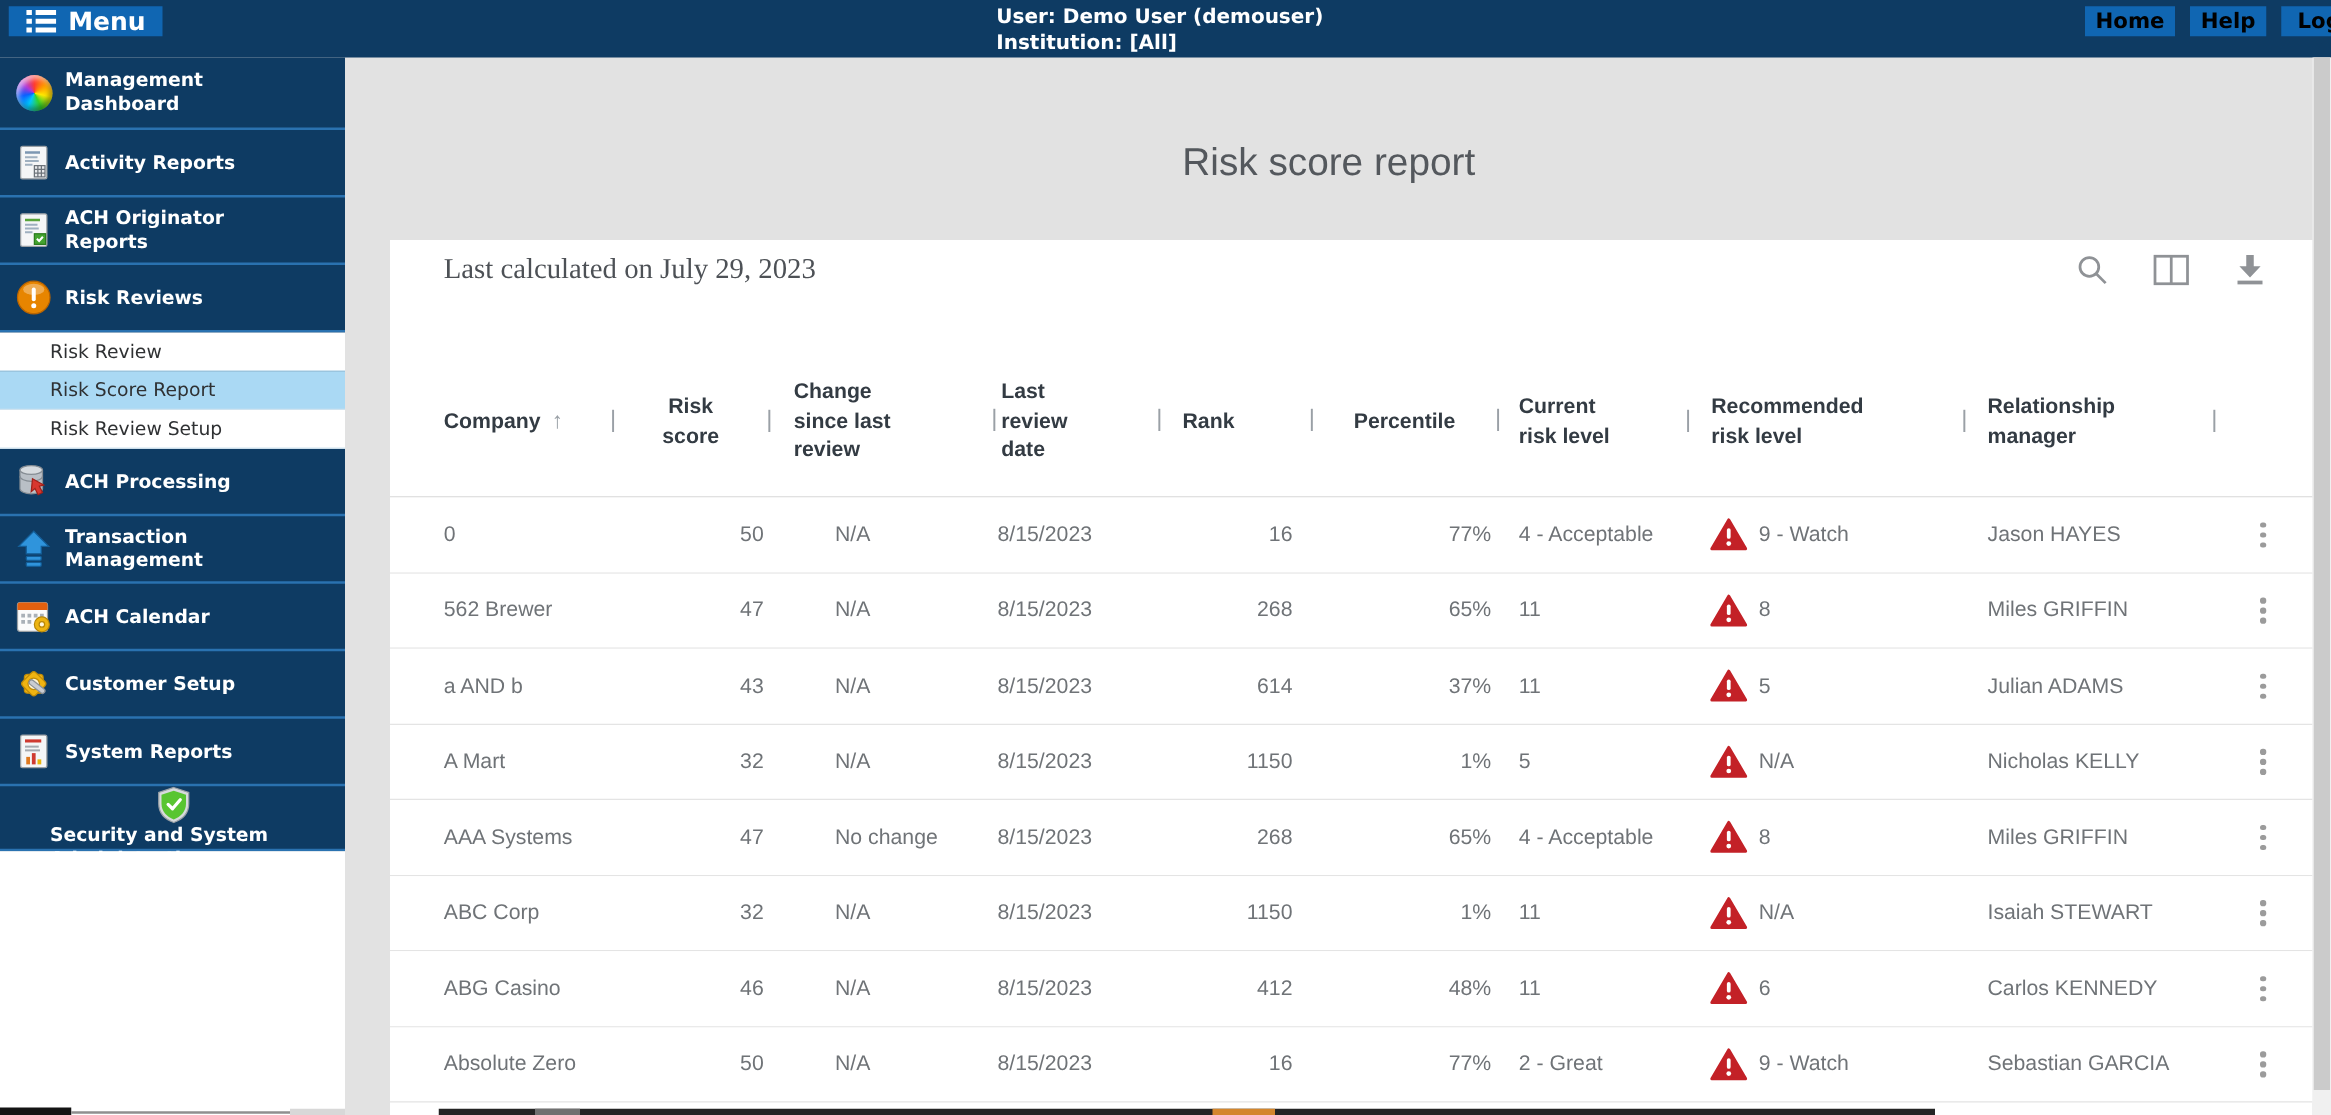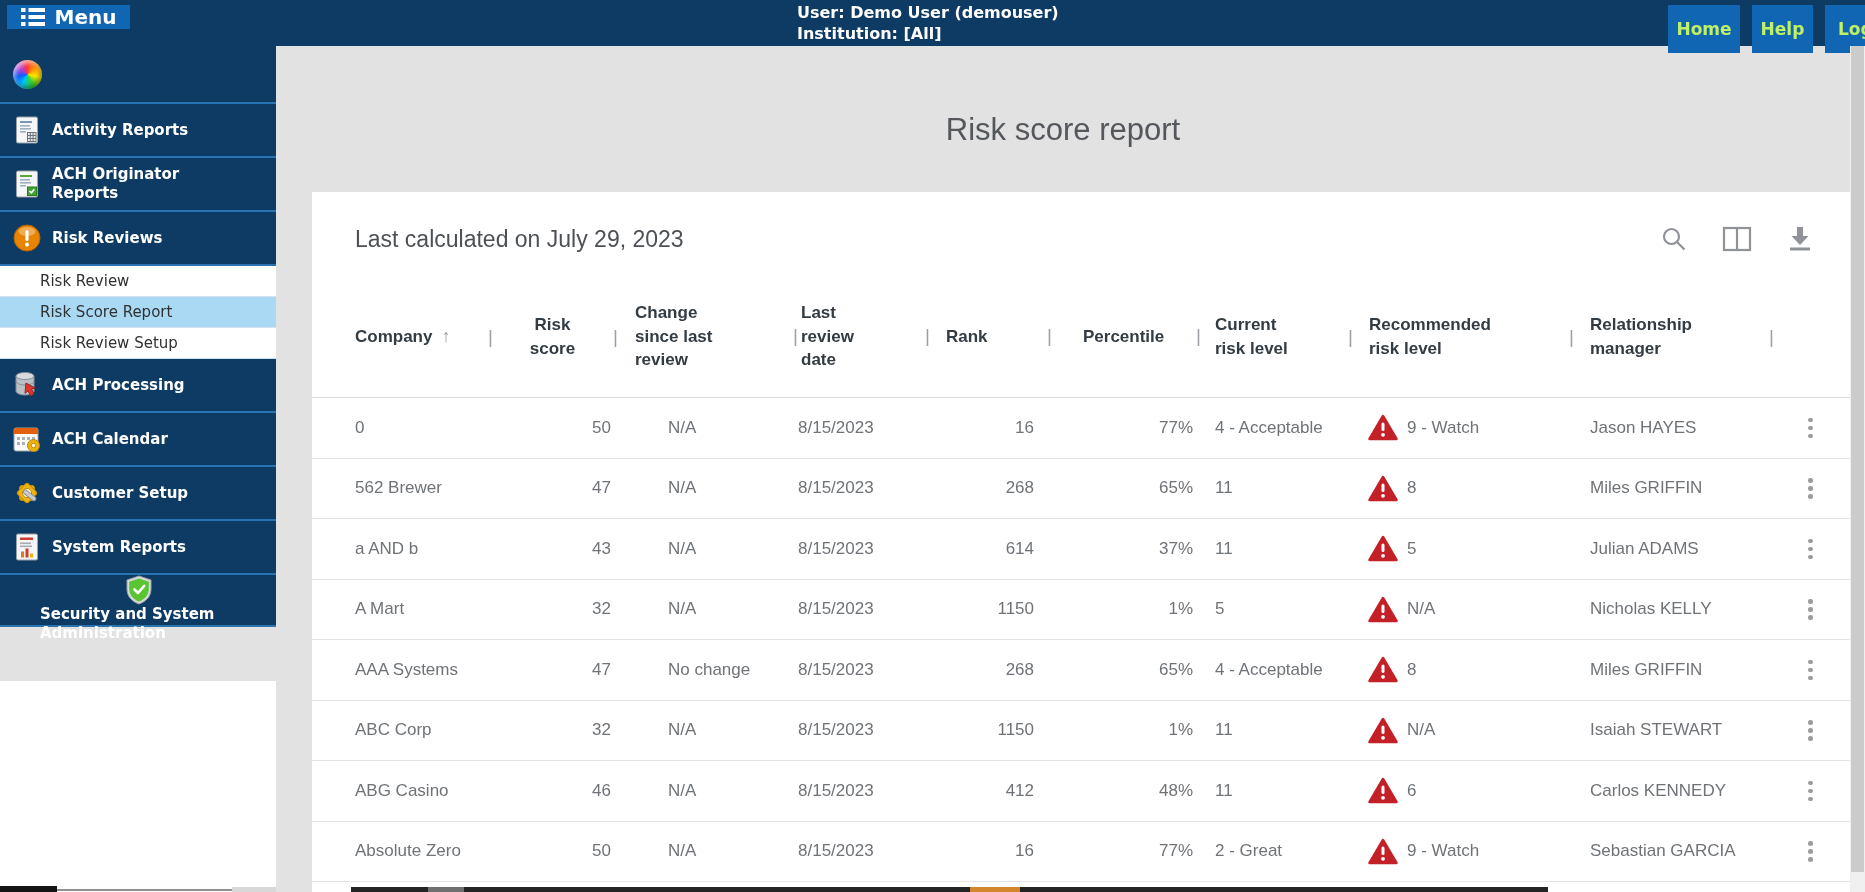--- a/index.html
+++ b/index.html
@@ -6,21 +6,21 @@
   html,body { width:1865px; height:892px; overflow:hidden; }
   body { position:relative; background:#e2e2e2; font-family:"Liberation Sans","DejaVu Sans",sans-serif; }
 
   
   .topbar { position:absolute; left:0; top:0; width:1865px; height:46px; background:#0e3b63; }
   .menu-btn { position:absolute; left:7px; top:5px; width:123px; height:24px; background:#1066b2;
               border:none; display:flex; align-items:center; justify-content:center; gap:10px; cursor:pointer; }
   .menu-btn span { color:#fff; font-weight:bold; font-size:20px; font-family:"DejaVu Sans",sans-serif; }
   .user-block { position:absolute; left:797px; top:2px; color:#fff; font-weight:bold; font-size:16px;
                 line-height:21px; font-family:"DejaVu Sans",sans-serif; }
-  .tb-btn { position:absolute; top:5px; height:48px; background:#1066b2; border:none; color:#bef264;
+  .tb-btn { position:absolute; top:5px; height:24px; background:#1066b2; border:none; color:#000000;
             font-weight:bold; font-size:17px; font-family:"DejaVu Sans",sans-serif; cursor:pointer; }
   .btn-home { left:1668px; width:72px; }
   .btn-help { left:1752px; width:61px; }
   .btn-logout { left:1825px; width:92px; text-align:left; padding-left:13px; }
 
   
   .sidebar { position:absolute; left:0; top:46px; width:276px; background:#0e3b63; }
   .side-item { display:flex; align-items:center; height:54px; border-bottom:2px solid #2a72b0; cursor:pointer; }
   .side-item.first { height:58px; }
   .side-item.last { height:52px;flex-direction:column; }
@@ -33,21 +33,21 @@
   .sub-item.selected { background:#aad9f4; }
   .sidebar-bottom { position:absolute; left:0; top:681px; width:276px; height:211px; background:#fff; }
   .icon-wheel { width:29px; height:29px; border-radius:50%;
      background:conic-gradient(#ff3b30,#ff9500,#ffe800,#35d42a,#00c7fc,#0a60ff,#b036d8,#ff3b30);
      box-shadow: inset -2px -3px 4px rgba(0,0,0,.35), inset 2px 3px 4px rgba(255,255,255,.6); }
 
   
   .page-title { position:absolute; left:276px; width:1574px; top:112px; text-align:center;
                 font-size:31px; color:#54585d; font-weight:normal; }
   .card { position:absolute; left:312px; top:192px; width:1538px; height:700px; background:#fff; }
-  .card-head { height:84px; display:flex; align-items:center; padding:10px 36px 0 43px; }
+  .card-head { height:84px; display:flex; align-items:flex-start; padding:10px 36px 0 43px;font-family:Liberation Serif, serif; }
   .last-calc { flex:1; font-size:23px; color:#4d5156; }
   .tool-icons { display:flex; gap:34px; align-items:center; }
   .tool-btn { background:none; border:none; cursor:pointer; display:flex; align-items:center; }
 
   .grid { display:grid; grid-template-columns:178px 125px 180px 132px 122px 149px 152px 221px 200px 79px; }
   .thead { height:122px; align-items:center; border-bottom:1px solid #d8d8d8; }
   .th { font-weight:bold; font-size:17px; color:#333b43; position:relative; line-height:1.4; cursor:pointer; }
   .th .lbl { white-space:pre-line; }
   .th:not(.nopipe)::after { content:"|"; position:absolute; right:-3px; top:50%; transform:translateY(-50%);
         color:#9aa0a6; font-weight:normal; font-size:19px; }
@@ -103,20 +103,21 @@
   <button class="tb-btn btn-home">Home</button>
   <button class="tb-btn btn-help">Help</button>
   <button class="tb-btn btn-logout">Logout</button>
 </header>
 
 <nav class="sidebar">
   <div class="side-item first">
     <span class="sicon">
         <span class="icon-wheel"></span>
       </span>
+    <span class="slabel">Management Dashboard</span>
   </div>
   <div class="side-item">
     <span class="sicon">
       <svg width="30" height="30" viewBox="0 0 30 30">
           <rect x="4.5" y="2" width="21" height="26" rx="1.5" fill="#f5f6f7" stroke="#9aa0a5"></rect>
           <rect x="8" y="6" width="12" height="2" fill="#7c97b2"></rect>
           <rect x="8" y="10" width="10" height="1.6" fill="#9fb0c0"></rect>
           <rect x="8" y="13" width="11" height="1.6" fill="#9fb0c0"></rect>
           <rect x="8" y="16" width="6" height="1.6" fill="#9fb0c0"></rect>
           <rect x="15.5" y="17.5" width="8.5" height="9" fill="#e9eaec" stroke="#6d737a"></rect>
@@ -167,20 +168,30 @@
   <div class="side-item">
     <span class="sicon">
       <svg width="30" height="30" viewBox="0 0 30 30">
           <path d="M4 6 v15 c0 2.2 4 4 9 4 s9 -1.8 9 -4 V6" fill="#b9bfc6" stroke="#868d94"></path>
           <ellipse cx="13" cy="6" rx="9" ry="3.5" fill="#d7dbdf" stroke="#868d94"></ellipse>
           <path d="M4 11 c0 2.2 4 4 9 4 s9 -1.8 9 -4" fill="none" stroke="#868d94"></path>
           <path d="M14 13 l9 5 -3.5 1 2.5 5 -3.5 1.8 -2.5 -5 -3 2.5 z" fill="#d8372f" stroke="#a02019"></path>
         </svg>
     </span>
     <span class="slabel">ACH Processing</span>
+  </div>
+  <div class="side-item">
+    <span class="sicon">
+      <svg width="30" height="30" viewBox="0 0 30 30">
+          <path d="M15 1 L27 13 H21 V19 H9 V13 H3 Z" fill="#2f94dc" stroke="#135d97"></path>
+          <rect x="9" y="21" width="12" height="3.2" rx="1" fill="#2f94dc" stroke="#135d97"></rect>
+          <rect x="9" y="25.8" width="12" height="3.2" rx="1" fill="#2f94dc" stroke="#135d97"></rect>
+        </svg>
+    </span>
+    <span class="slabel">Transaction Management</span>
   </div>
   <div class="side-item">
     <span class="sicon">
       <svg width="30" height="30" viewBox="0 0 30 30">
           <rect x="2" y="4" width="24" height="23" rx="2" fill="#fbfbfb" stroke="#9aa0a5"></rect>
           <path d="M2 6 a2 2 0 0 1 2-2 h20 a2 2 0 0 1 2 2 v4 H2 Z" fill="#e2600f"></path>
           <rect x="5" y="13" width="3" height="3" fill="#aab1b8"></rect>
           <rect x="10" y="13" width="3" height="3" fill="#aab1b8"></rect>
           <rect x="15" y="13" width="3" height="3" fill="#aab1b8"></rect>
           <rect x="20" y="13" width="3" height="3" fill="#aab1b8"></rect>

